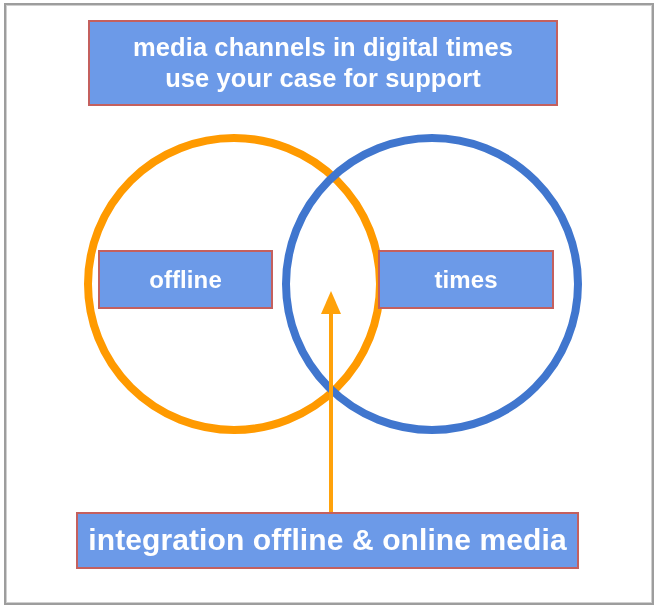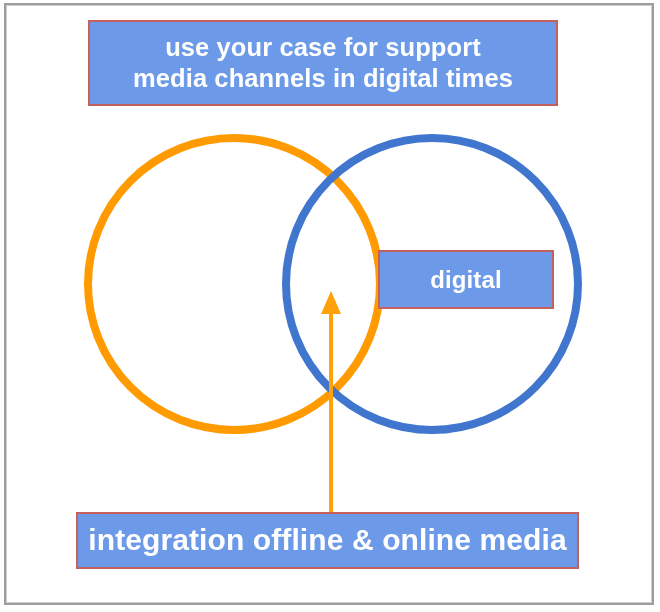--- a/index.html
+++ b/index.html
@@ -117,27 +117,30 @@
     <circle id="svg-right-circle" cx="432" cy="284" r="146" fill="none" stroke="#4076ce" stroke-width="8"></circle>
 
     <g id="svg-arrow">
       <line id="svg-arrow-shaft" x1="331" y1="512" x2="331" y2="304" stroke="#ffa20a" stroke-width="4"></line>
       <polygon id="svg-arrow-head" points="331,291 341,314 321,314" fill="#ffa20a"></polygon>
     </g>
   </svg>
 
   <div class="label-box" id="title-box" style="background: rgb(108, 154, 232); border-color: rgb(196, 96, 94); color: rgb(255, 255, 255);">
     <div>
+      <span class="title-line">media channels in digital times</span>
       <span class="title-line">use your case for support</span>
-      <span class="title-line">media channels in digital times</span>
     </div>
   </div>
 
+  <div class="label-box" id="offline-box" style="background: rgb(108, 154, 232); border-color: rgb(196, 96, 94); color: rgb(255, 255, 255);">
+    <span>offline</span>
+  </div>
 
   <div class="label-box" id="online-box" style="background: rgb(108, 154, 232); border-color: rgb(196, 96, 94); color: rgb(255, 255, 255);">
-    <span>digital</span>
+    <span>times</span>
   </div>
 
   <div class="label-box" id="integration-box" style="background: rgb(108, 154, 232); border-color: rgb(196, 96, 94); color: rgb(255, 255, 255);">
     <span>integration offline &amp; online media</span>
   </div>
 
 </div>
 
 </body></html>

